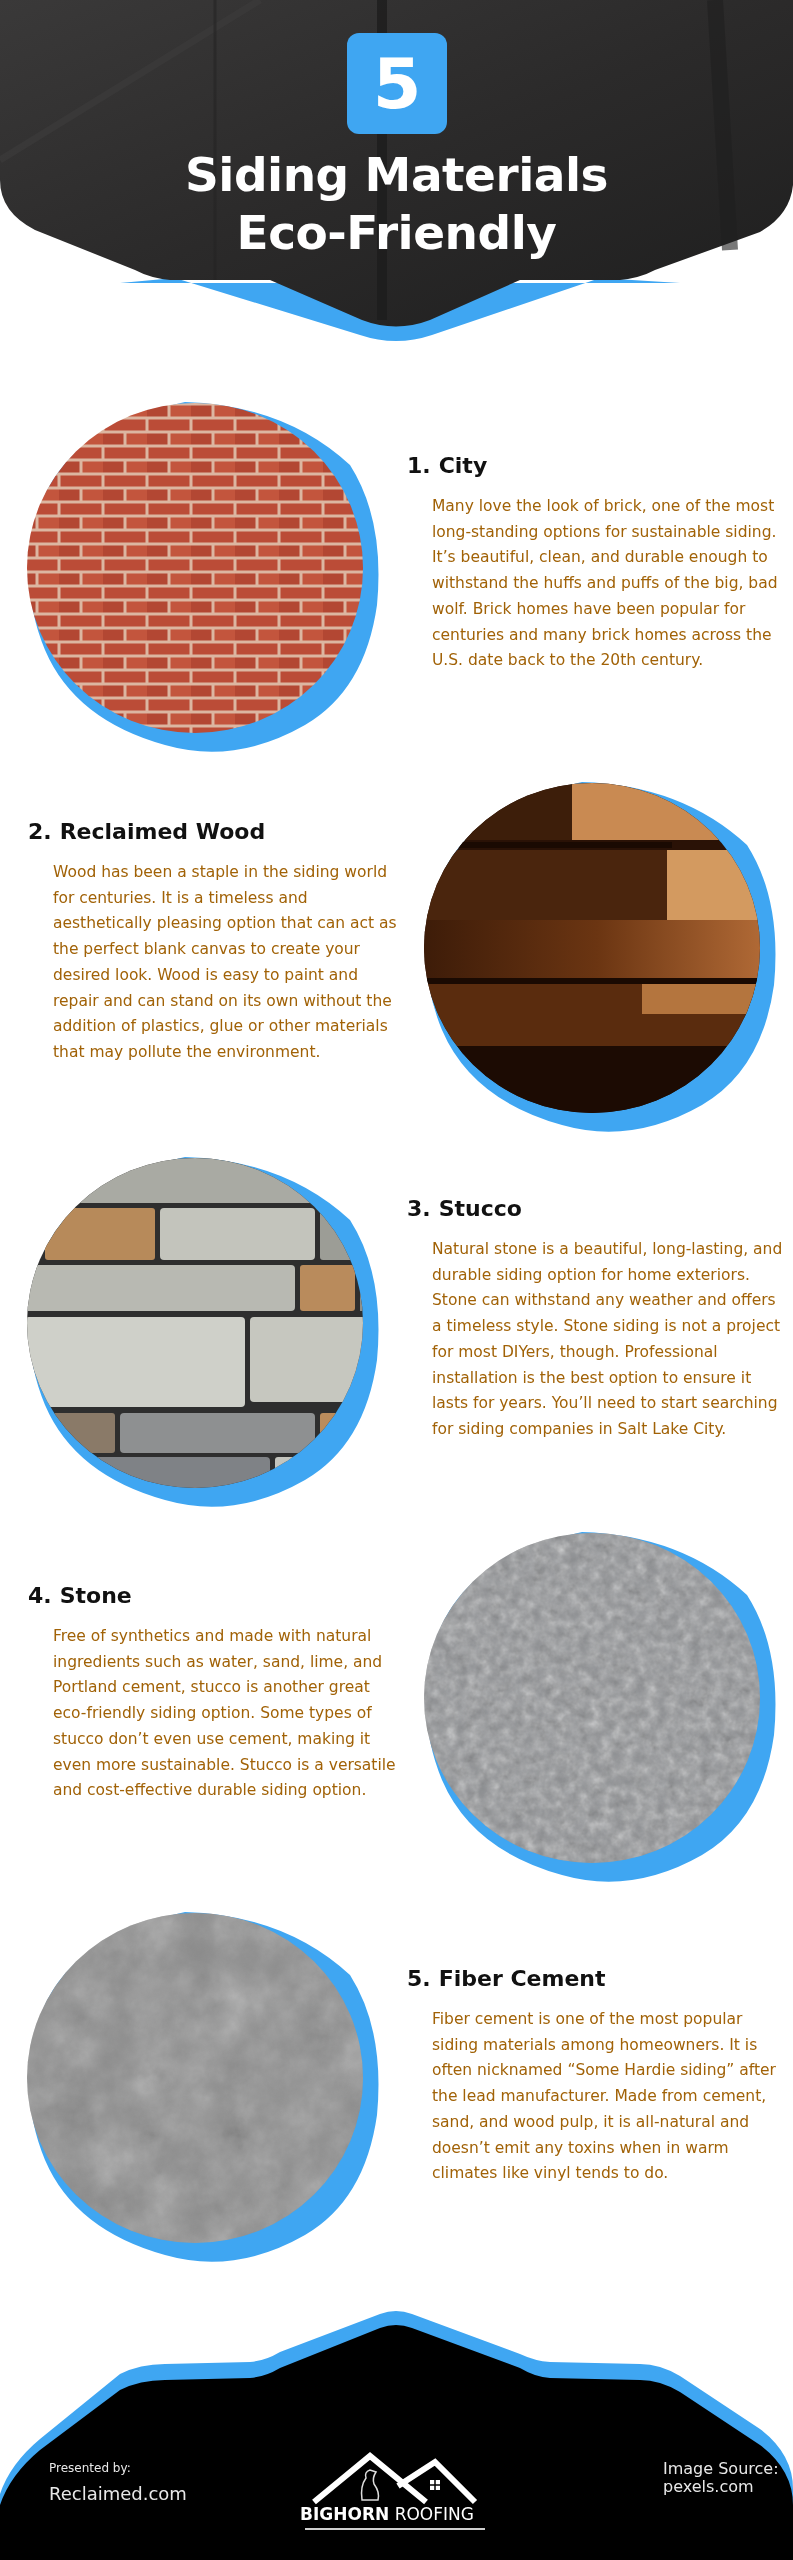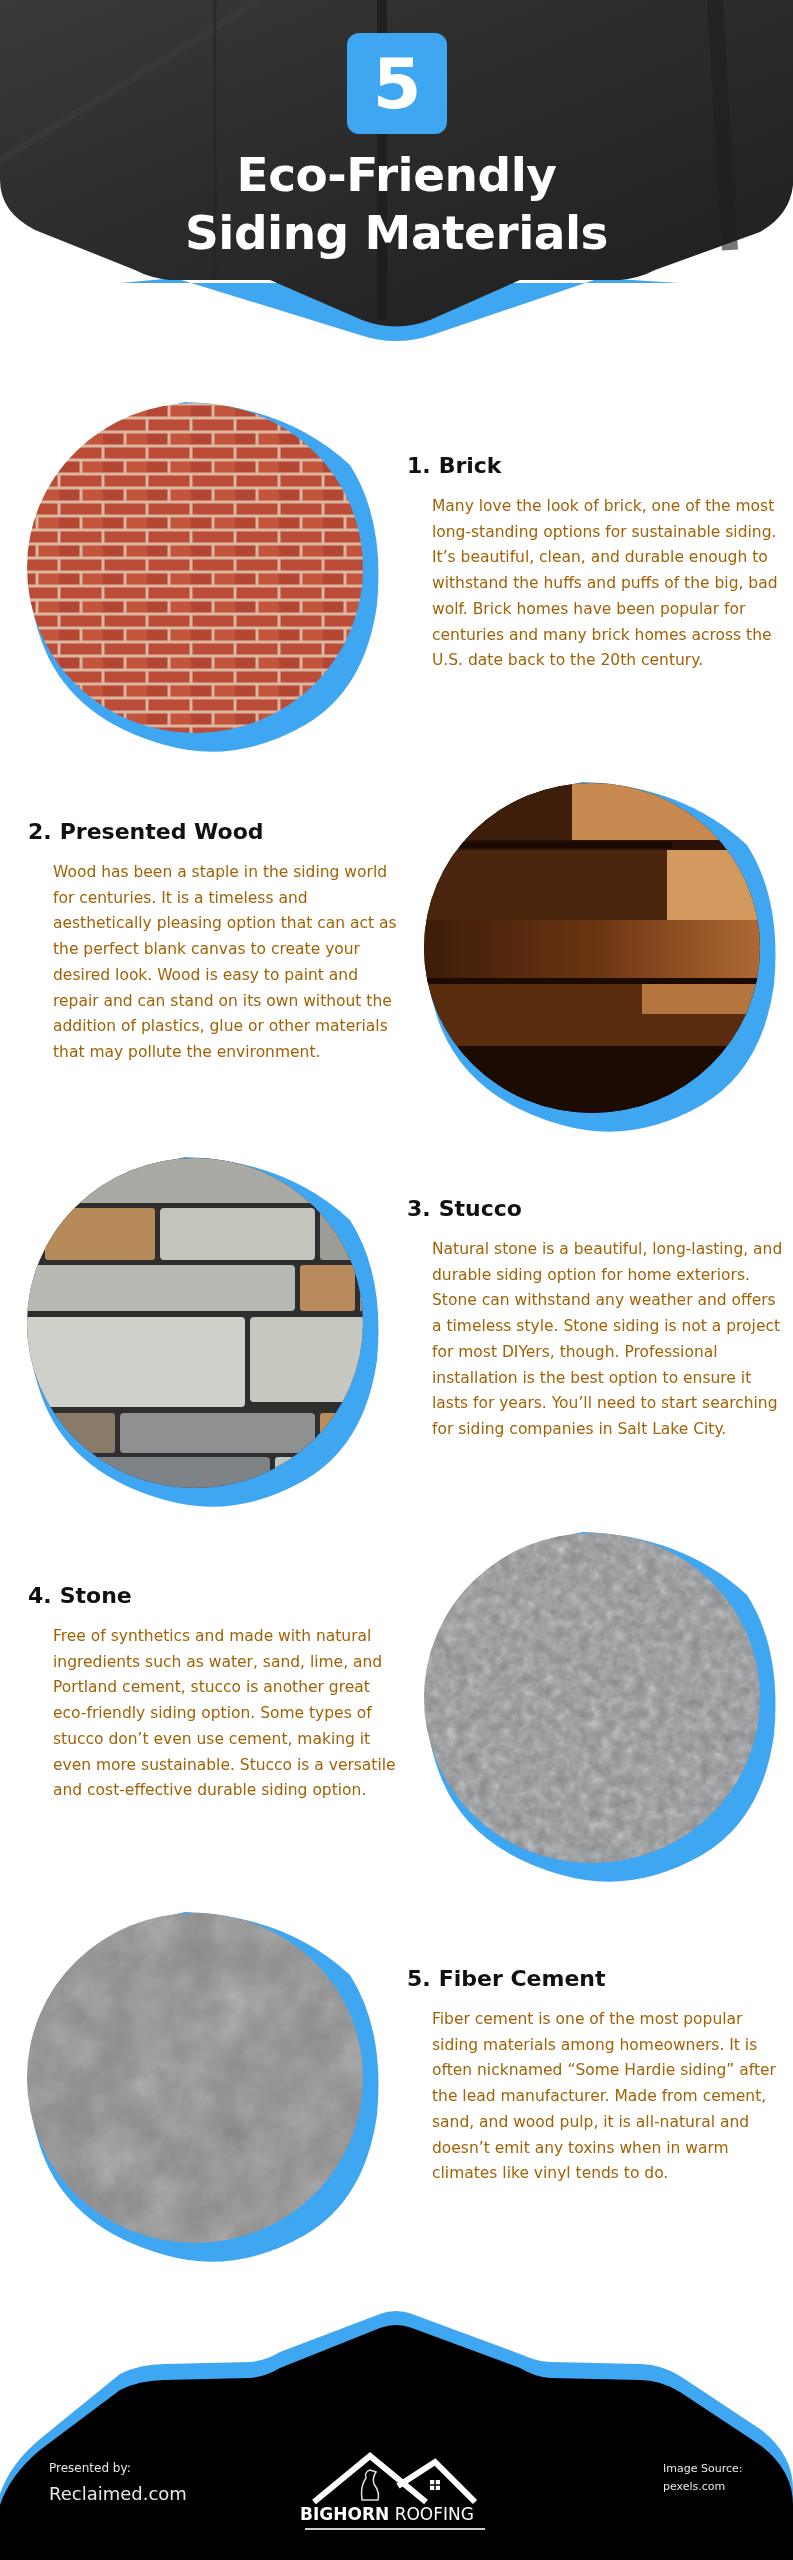--- a/index.html
+++ b/index.html
@@ -32,21 +32,21 @@
   .item-body {
     margin-top: 14px; margin-left: 25px; font-size: 15.5px; line-height: 25.7px; color: #a16207;
   }
 
   
   .footer { position: absolute; left: 0; top: 2290px; width: 793px; height: 270px; }
   .footer svg { position: absolute; left: 0; top: 0; }
   .foot-left { position: absolute; left: 49px; top: 170px; color: #e8e8e8; }
   .foot-left .small { font-size: 12px; line-height: 16px; }
   .foot-left .big { font-size: 18px; line-height: 24px; margin-top: 6px; }
-  .foot-right { position: absolute; left: 663px; top: 170px; color: #e8e8e8; font-size: 11px; line-height: 18px; }
+  .foot-right { position: absolute; left: 663px; top: 170px; color: #e8e8e8; font-size: 16px; line-height: 18px; }
   .logo { position: absolute; left: 300px; top: 158px; width: 200px; height: 96px; }
   .logo-text { position: absolute; left: 0; top: 56px; width: 190px; color: #fff; font-size: 17px; white-space: nowrap; }
   .logo-text .b { font-weight: bold; }
   .logo-line { position: absolute; left: 5px; top: 80px; width: 180px; height: 2px; background: #cfcfcf; }
 </style>
 </head>
 <body>
 
 <div class="header">
   <svg width="793" height="345" viewBox="0 0 793 345">
@@ -64,22 +64,22 @@
 
     <line x1="0" y1="160" x2="260" y2="0" stroke="#3d3c3c" stroke-width="7" opacity="0.6"></line>
     <line x1="382" y1="0" x2="382" y2="320" stroke="#1d1d1d" stroke-width="10" opacity="0.8"></line>
     <line x1="215" y1="0" x2="215" y2="280" stroke="#252424" stroke-width="3" opacity="0.6"></line>
     <line x1="715" y1="0" x2="730" y2="250" stroke="#1f1f1f" stroke-width="16" opacity="0.6"></line>
   </svg>
   <div class="badge">
     <span>5</span>
   </div>
   <div class="title">
+    <div>Siding Materials</div>
     <div>Eco-Friendly</div>
-    <div>Siding Materials</div>
   </div>
 </div>
 
 <div class="section" style="top:390px;height:370px;">
   <div class="blob" style="left:15px;top:0px;">
     <svg width="370" height="370" viewBox="0 0 370 370">
       <defs>
         <pattern id="brickpat" width="44" height="28" patternUnits="userSpaceOnUse">
           <rect width="44" height="28" fill="#e4c3ad"></rect>
           <rect x="1.5" y="1.5" width="41" height="11" fill="#c1503a"></rect>
@@ -93,31 +93,31 @@
       <path d="M170,12 Q270,15 335,75 Q370,130 362,215 Q350,300 290,335 Q220,375 150,355 Q60,330 30,260 Q5,200 20,135 Q40,40 170,12 Z" fill="#3fa6f2"></path>
       <g clip-path="url(#c1)">
         <rect width="370" height="370" fill="url(#brickpat)"></rect>
         <rect width="370" height="370" fill="#7a2a1a" opacity="0.08"></rect>
       </g>
     </svg>
   </div>
   <div class="text-block" style="left:407px;top:62px;width:375px;">
     <div class="item-title">
       <span class="item-num">1.</span>
-      <span>Brick</span>
+      <span>City</span>
     </div>
     <p class="item-body">Many love the look of brick, one of the most long-standing options for sustainable siding. It’s beautiful, clean, and durable enough to withstand the huffs and puffs of the big, bad wolf. Brick homes have been popular for centuries and many brick homes across the U.S. date back to the 20th century.</p>
   </div>
 </div>
 
 <div class="section" style="top:770px;height:370px;">
   <div class="text-block" style="left:28px;top:48px;width:370px;">
     <div class="item-title">
       <span class="item-num">2.</span>
-      <span>Presented Wood</span>
+      <span>Reclaimed Wood</span>
     </div>
     <p class="item-body">Wood has been a staple in the siding world for centuries. It is a timeless and aesthetically pleasing option that can act as the perfect blank canvas to create your desired look. Wood is easy to paint and repair and can stand on its own without the addition of plastics, glue or other materials that may pollute the environment.</p>
   </div>
   <div class="blob" style="left:412px;top:0px;">
     <svg width="370" height="370" viewBox="0 0 370 370">
       <defs>
         <clipPath id="c2">
             <ellipse cx="180" cy="178" rx="168" ry="165"></ellipse>
           </clipPath>
         <linearGradient id="w1" x1="0" y1="0" x2="1" y2="0">

